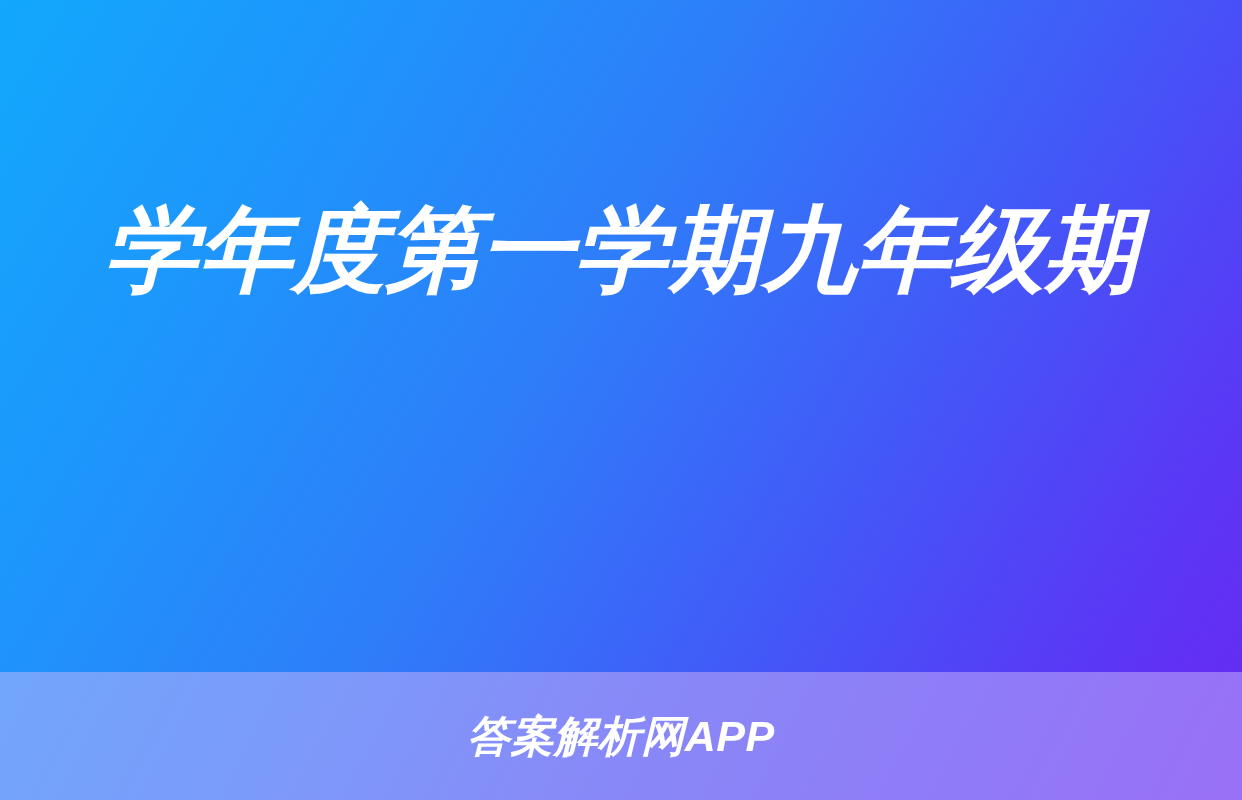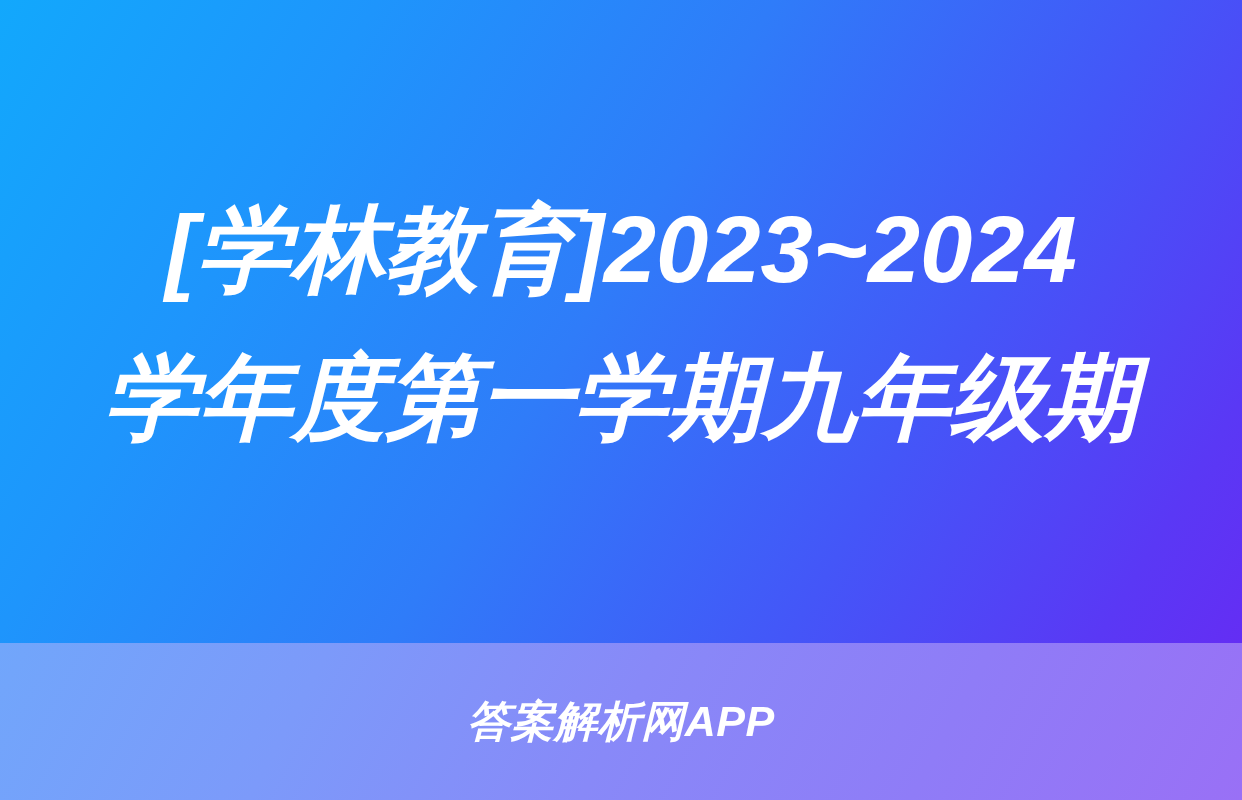--- a/index.html
+++ b/index.html
@@ -54,21 +54,21 @@
     white-space: nowrap;
     font-family: "Liberation Sans", "DejaVu Sans", sans-serif;
   }
 
   
   #watermark-band {
     position: absolute;
     left: 0;
     right: 0;
     bottom: 0;
-    height: 157px;
+    height: 128px;
     background: linear-gradient(118deg,
         #71A6FB 0%,
         #7C9AFA 25%,
         #8889F8 50%,
         #8F7CF7 75%,
         #9970F6 100%);
     display: flex;
     align-items: center;
     justify-content: center;
   }
@@ -83,21 +83,20 @@
     white-space: nowrap;
     font-family: "Liberation Sans", "DejaVu Sans", sans-serif;
   }
 </style>
 </head>
 <body>
 
 <div id="poster">
 
   <div id="title-block">
-    <span class="title-line">[学林教育]2023~2024</span>
     <span class="title-line">学年度第一学期九年级期</span>
   </div>
 
   <div id="watermark-band">
     <span id="watermark-text">答案解析网APP</span>
   </div>
 
 </div>
 
 </body></html>

